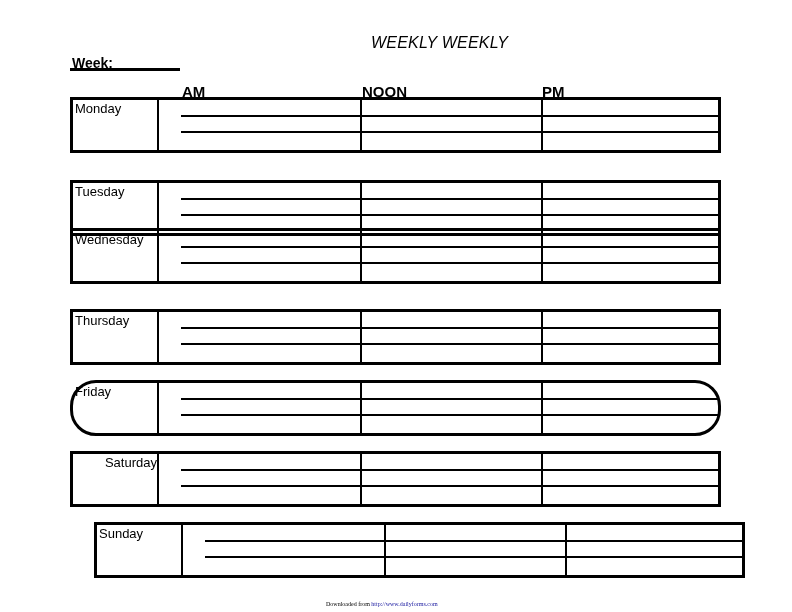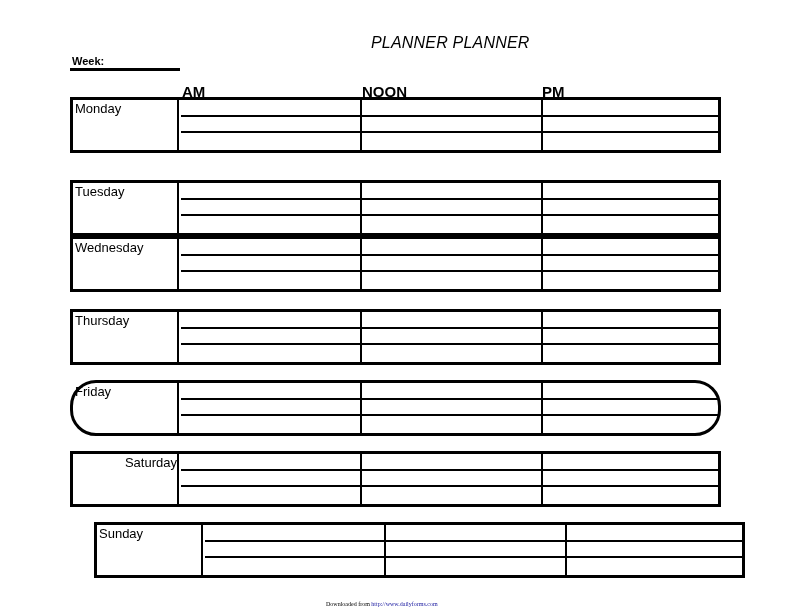--- a/index.html
+++ b/index.html
@@ -1,32 +1,32 @@
 <!DOCTYPE html>
 <html><head>
 <meta charset="utf-8">
 <style>
   html, body { margin:0; padding:0; background:#fff; }
   body { width:792px; height:612px; position:relative; overflow:hidden; font-family:"Liberation Sans", sans-serif; color:#000; }
   .title { position:absolute; left:371px; top:34px; font-size:16px; font-style:italic; font-weight:normal; letter-spacing:0.2px; }
-  .week-label { position:absolute; left:72px; top:55px; font-size:11px; font-weight:bold; }
+  .week-label { position:absolute; left:72px; top:55px; font-size:14px; font-weight:bold; }
   .week-line { position:absolute; left:70px; top:68px; width:110px; height:3px; background:#000; }
   .col-head { position:absolute; top:83px; font-size:15px; font-weight:bold; }
   .day-block { position:absolute; left:70px; width:651px; height:56px; box-sizing:border-box; border:3px solid #000; }
-  .day-name { position:absolute; left:0; top:0; width:106px; height:100%; box-sizing:border-box; border-right:2px solid #000; font-size:13px; padding:1px 0 0 2px; }
+  .day-name { position:absolute; left:0; top:0; width:86px; height:100%; box-sizing:border-box; border-right:2px solid #000; font-size:13px; padding:1px 0 0 2px; }
   .slot-col { position:absolute; top:0; height:100%; box-sizing:border-box; }
   .slot { height:33.33%; box-sizing:border-box; border-bottom:2px solid #000; }
   .slot:last-child { border-bottom:none; }
   .footer { position:absolute; left:326px; top:601px; font-family:"Liberation Serif", serif; font-size:6px; color:#000; }
   .footer .link { color:#1a1aa0; }
 </style>
 </head>
 <body>
 
-<div class="title">PLANNER PLANNER</div>
+<div class="title">WEEKLY WEEKLY</div>
 <div class="week-label">Week:</div>
 <div class="week-line"></div>
 
 <div class="col-head" style="left:182px;">AM</div>
 <div class="col-head" style="left:362px;">NOON</div>
 <div class="col-head" style="left:542px;">PM</div>
 
 <div id="days">
     <div class="day-block" style="top: 97px;">
       <div class="day-name">Monday</div>
@@ -57,21 +57,21 @@
         <div class="slot"></div>
         <div class="slot"></div>
         <div class="slot"></div>
       </div>
       <div class="slot-col" style="left: 470px; width: 175px;">
         <div class="slot"></div>
         <div class="slot"></div>
         <div class="slot"></div>
       </div>
     </div>
-    <div class="day-block" style="top: 236px;">
+    <div class="day-block" style="top: 228px;">
       <div class="day-name">Wednesday</div>
       <div class="slot-col" style="left: 108px; width: 181px; border-right: 2px solid rgb(0, 0, 0);">
         <div class="slot"></div>
         <div class="slot"></div>
         <div class="slot"></div>
       </div>
       <div class="slot-col" style="left: 289px; width: 181px; border-right: 2px solid rgb(0, 0, 0);">
         <div class="slot"></div>
         <div class="slot"></div>
         <div class="slot"></div>

